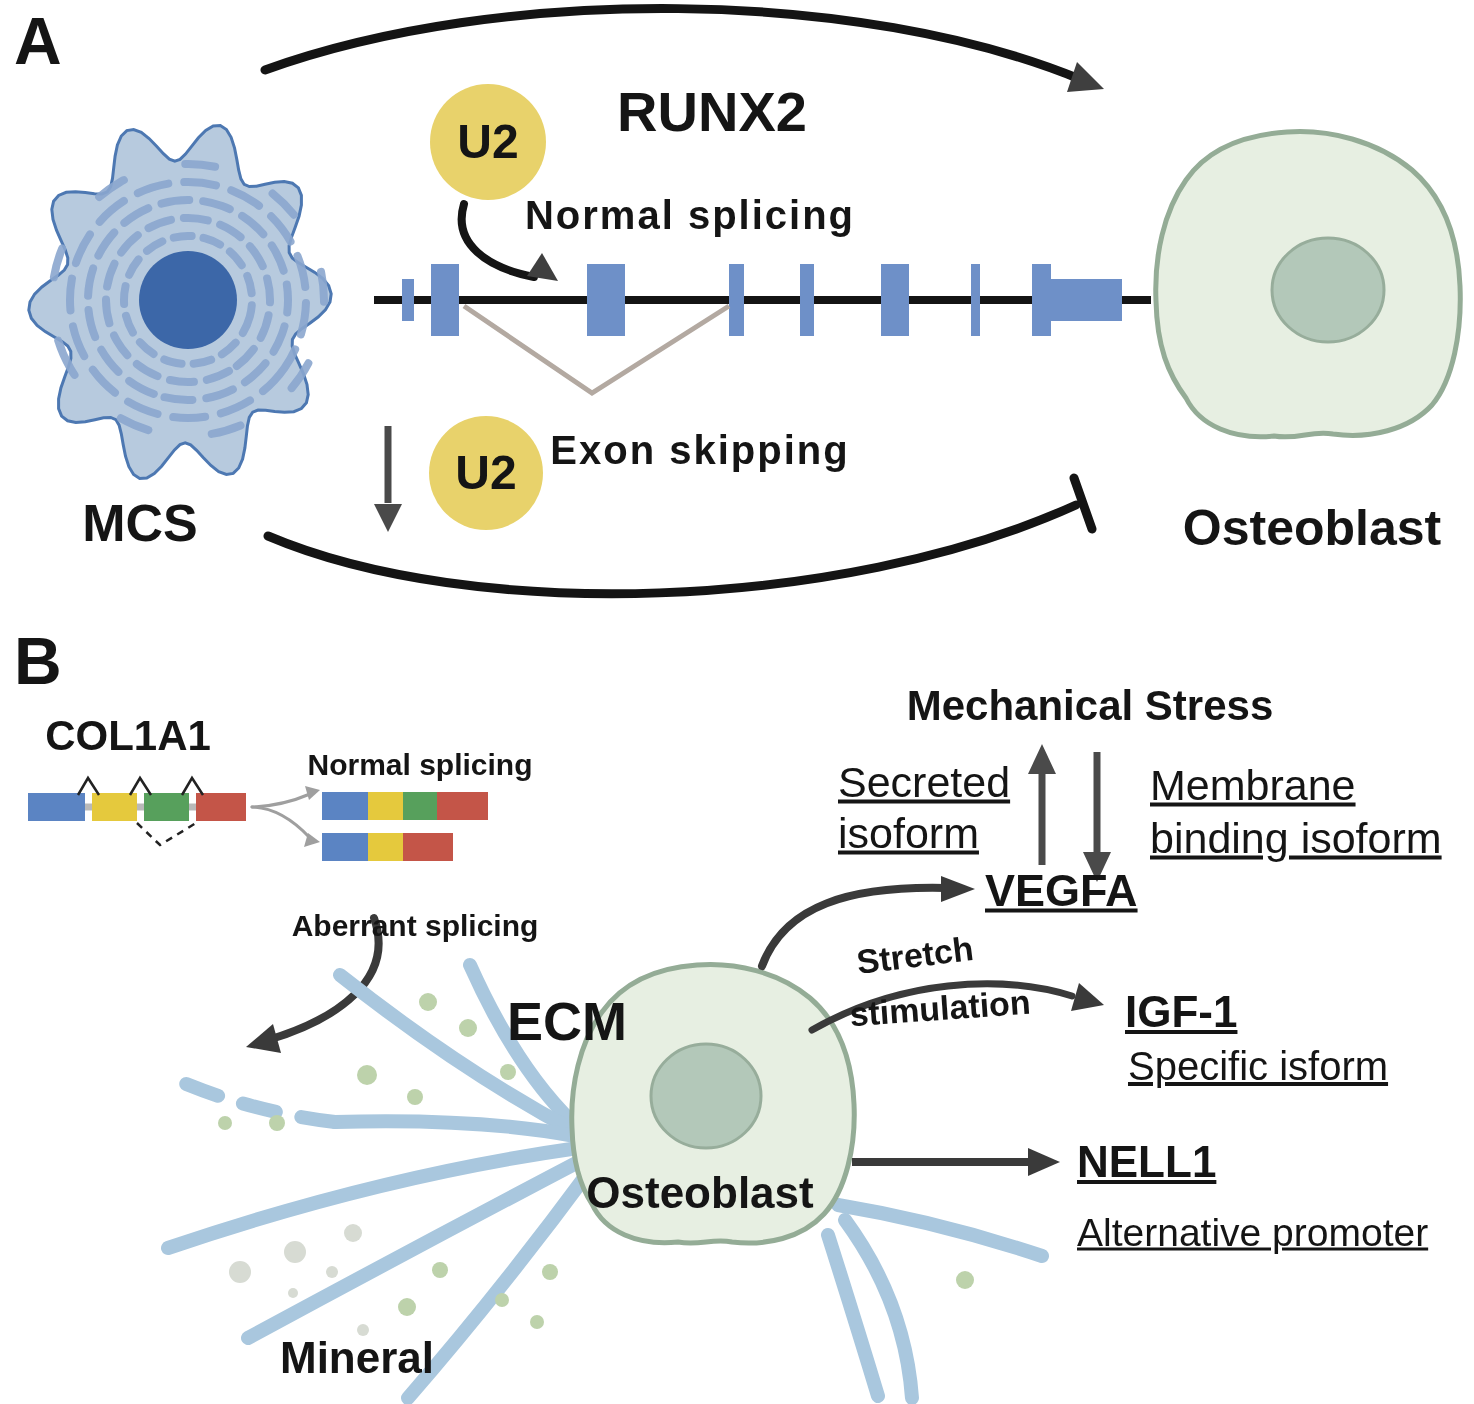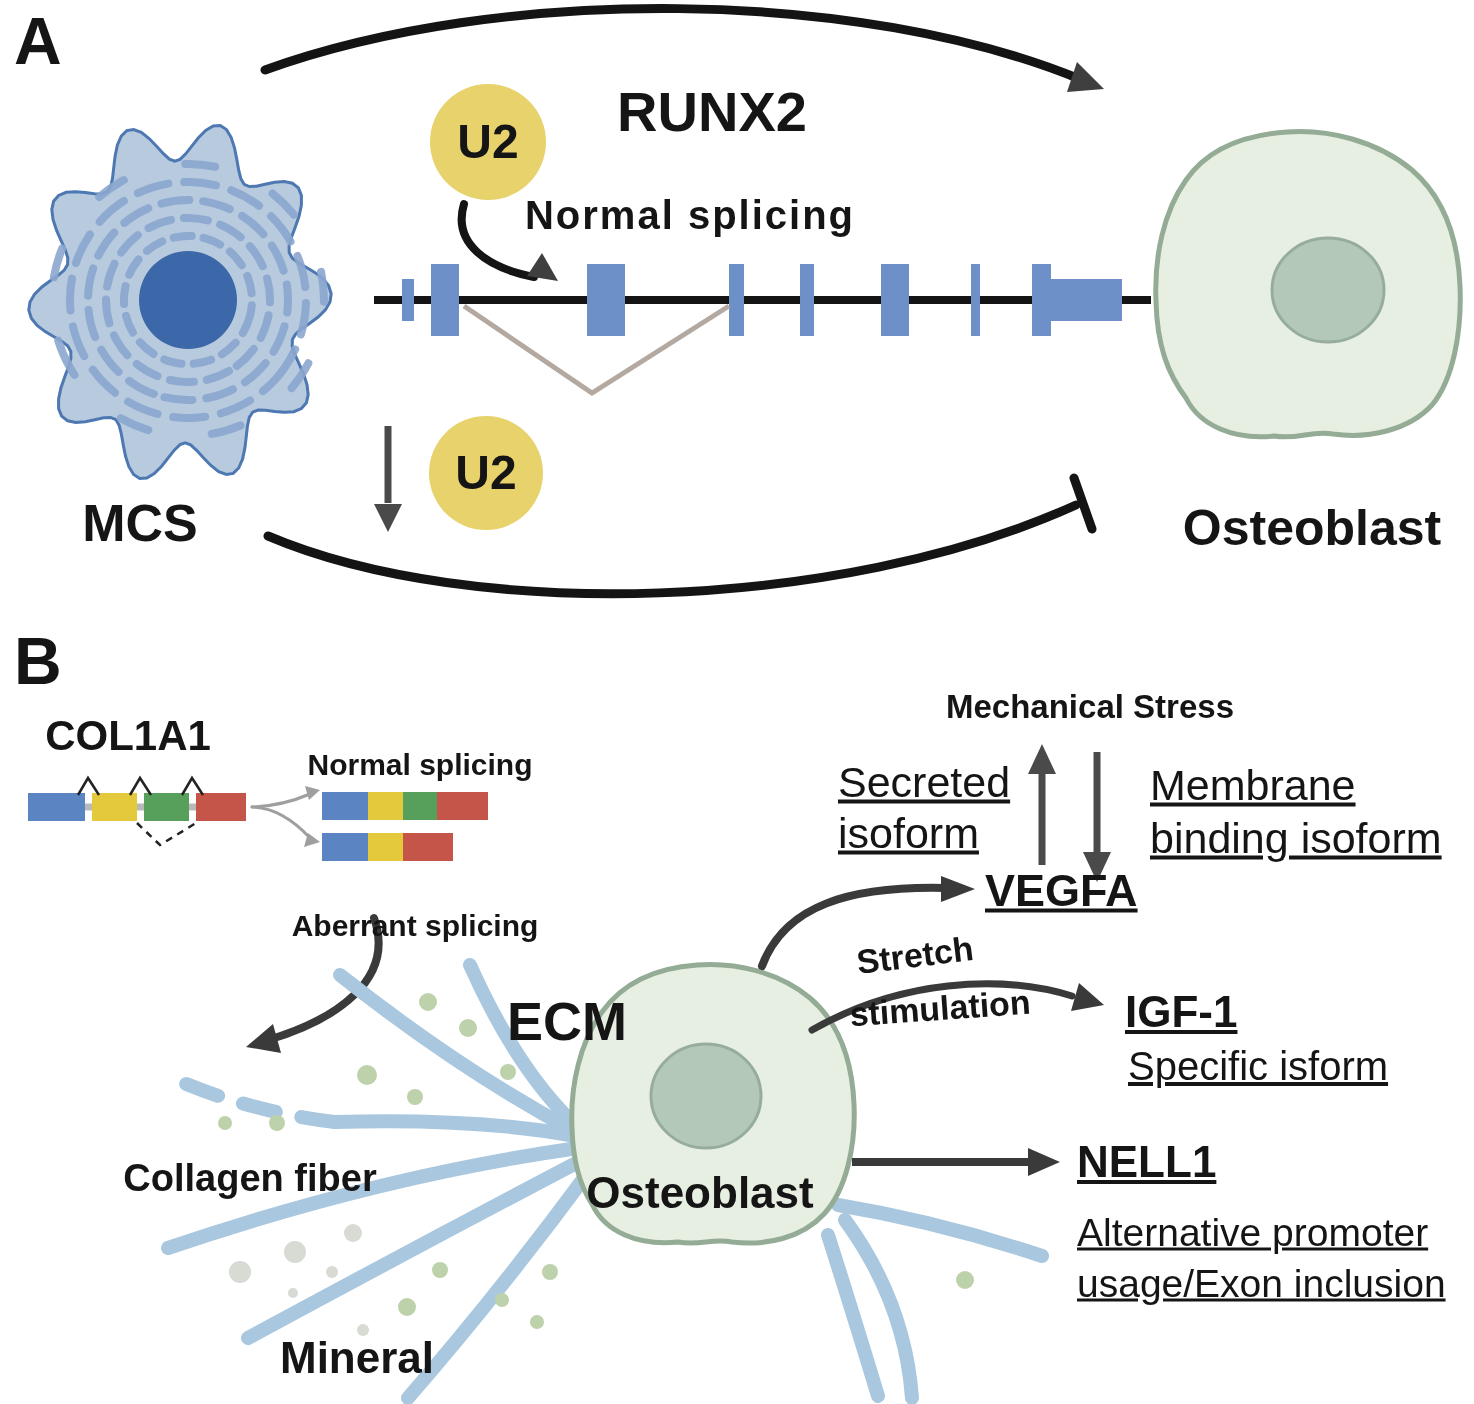--- a/index.html
+++ b/index.html
@@ -193,38 +193,37 @@
   </g>
 
 </svg>
 
 <div class="t b" style="left:14px;top:8px;font-size:66px;">A</div>
 <div class="t b c" style="left:140px;top:523px;font-size:52px;">MCS</div>
 <div class="t b c" style="left:488px;top:142px;font-size:48px;">U2</div>
 <div class="t b c" style="left:712px;top:112px;font-size:56px;">RUNX2</div>
 <div class="t b c" style="left:690px;top:215px;font-size:40px;letter-spacing:2px;">Normal splicing</div>
 <div class="t b c" style="left:486px;top:473px;font-size:48px;">U2</div>
+<div class="t b c" style="left:700px;top:450px;font-size:40px;letter-spacing:2px;">Exon skipping</div>
 <div class="t b c" style="left:1312px;top:528px;font-size:50px;">Osteoblast</div>
 
 <div class="t b" style="left:14px;top:628px;font-size:66px;">B</div>
 <div class="t b c" style="left:128px;top:736px;font-size:42px;">COL1A1</div>
 <div class="t b c" style="left:420px;top:765px;font-size:30px;">Normal splicing</div>
 <div class="t b c" style="left:415px;top:890px;font-size:30px;margin-top:36px;">Aberrant splicing</div>
 <div class="t b c" style="left:567px;top:1021px;font-size:54px;">ECM</div>
-<div class="t b c" style="left:250px;top:1178px;font-size:38px;">Collagen fiber</div>
 <div class="t b c" style="left:357px;top:1358px;font-size:44px;text-align:right;">Mineral</div>
 <div class="t b c" style="left:700px;top:1193px;font-size:44px;">Osteoblast</div>
 
-<div class="t b c" style="left:1090px;top:706px;font-size:33px;">Mechanical Stress</div>
+<div class="t b c" style="left:1090px;top:706px;font-size:42px;">Mechanical Stress</div>
 <div class="t l" style="left:838px;top:782px;font-size:43px;">Secreted</div>
 <div class="t l" style="left:838px;top:833px;font-size:43px;">isoform</div>
 <div class="t l" style="left:1150px;top:838px;font-size:43px;">binding isoform</div>
 <div class="t l" style="left:1150px;top:785px;font-size:43px;">Membrane</div>
 <div class="t b l" style="left:985px;top:890px;font-size:45px;">VEGFA</div>
 <div class="t b rot7" style="left:915px;top:955px;font-size:34px;">Stretch</div>
 <div class="t b rot4" style="left:940px;top:1008px;font-size:34px;">stimulation</div>
 <div class="t b l" style="left:1125px;top:1012px;font-size:44px;">IGF-1</div>
 <div class="t l" style="left:1128px;top:1066px;font-size:40px;">Specific isform</div>
 <div class="t b l" style="left:1077px;top:1162px;font-size:44px;">NELL1</div>
 <div class="t l" style="left:1077px;top:1232px;font-size:39px;">Alternative promoter</div>
-<div class="t l" style="left:1077px;top:1283px;font-size:39px;">usage/Exon inclusion</div>
 
 </div>
 
 </body></html>

